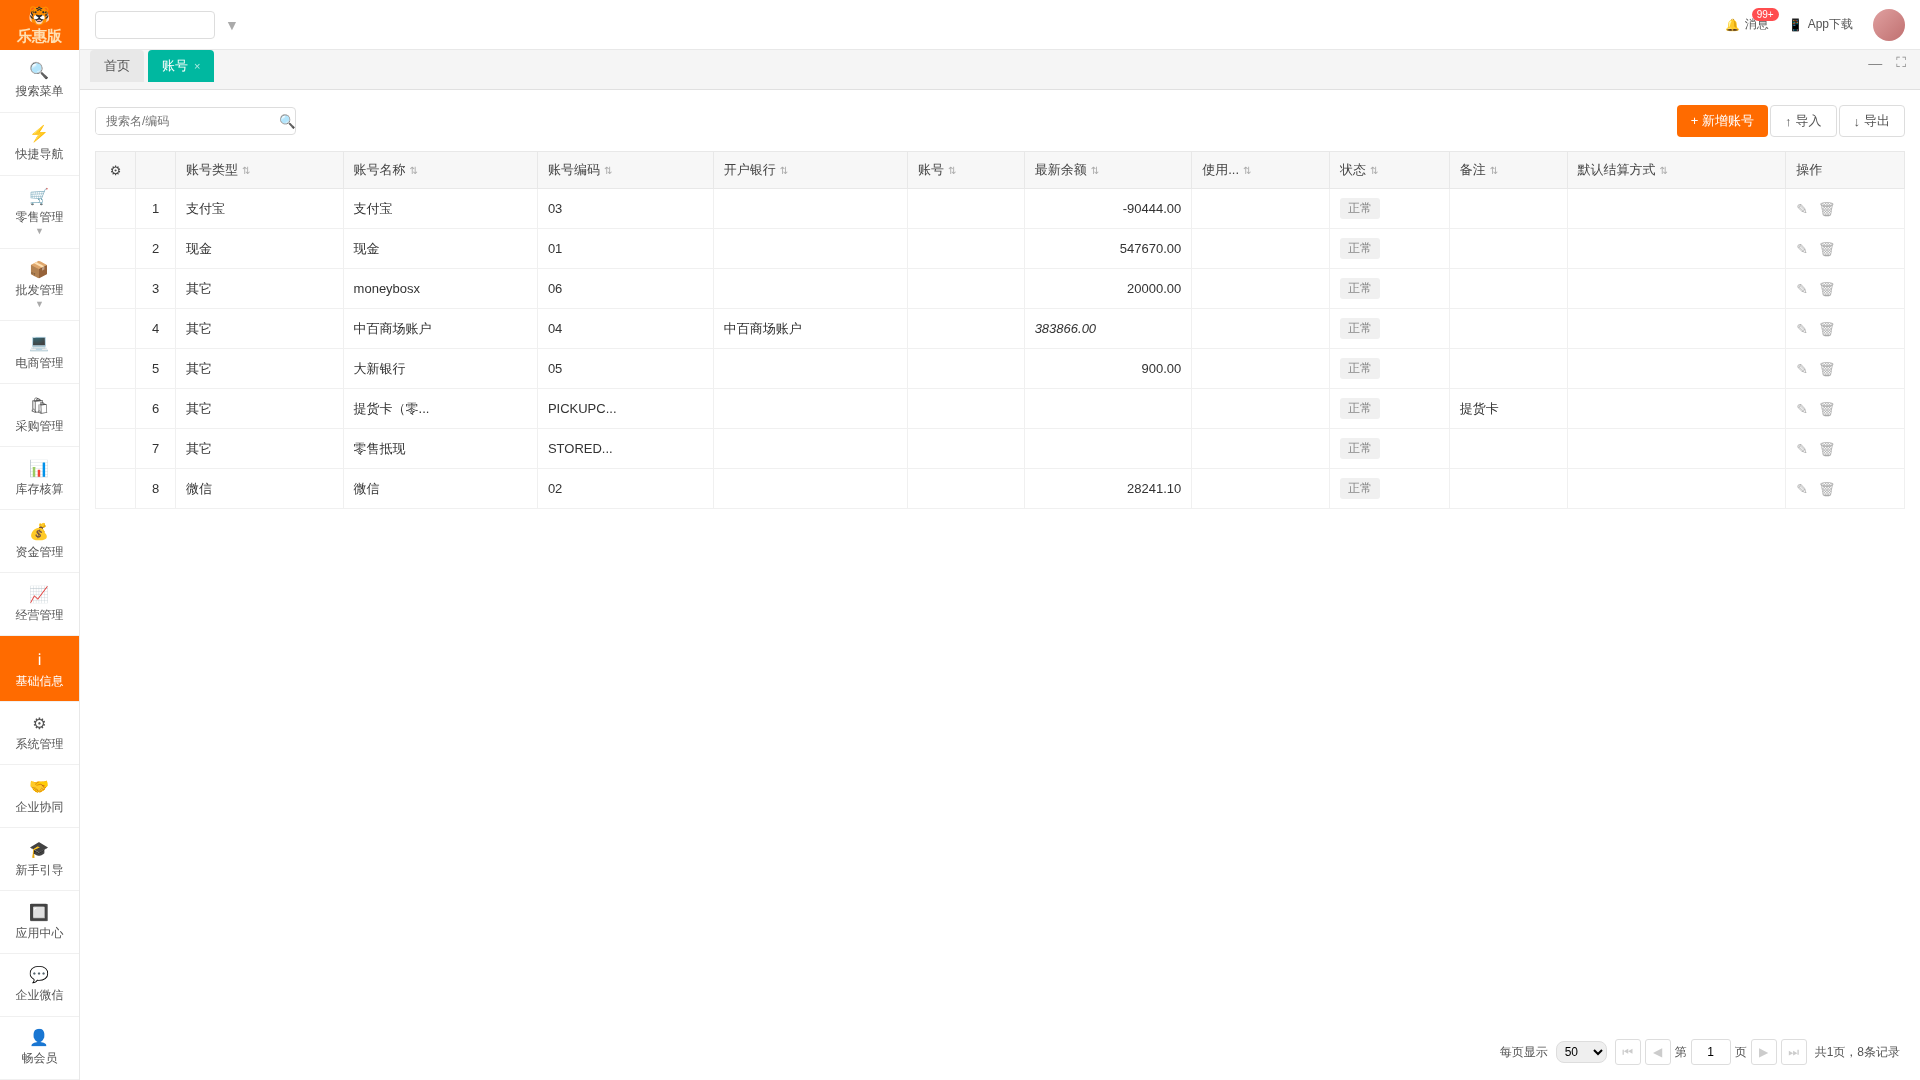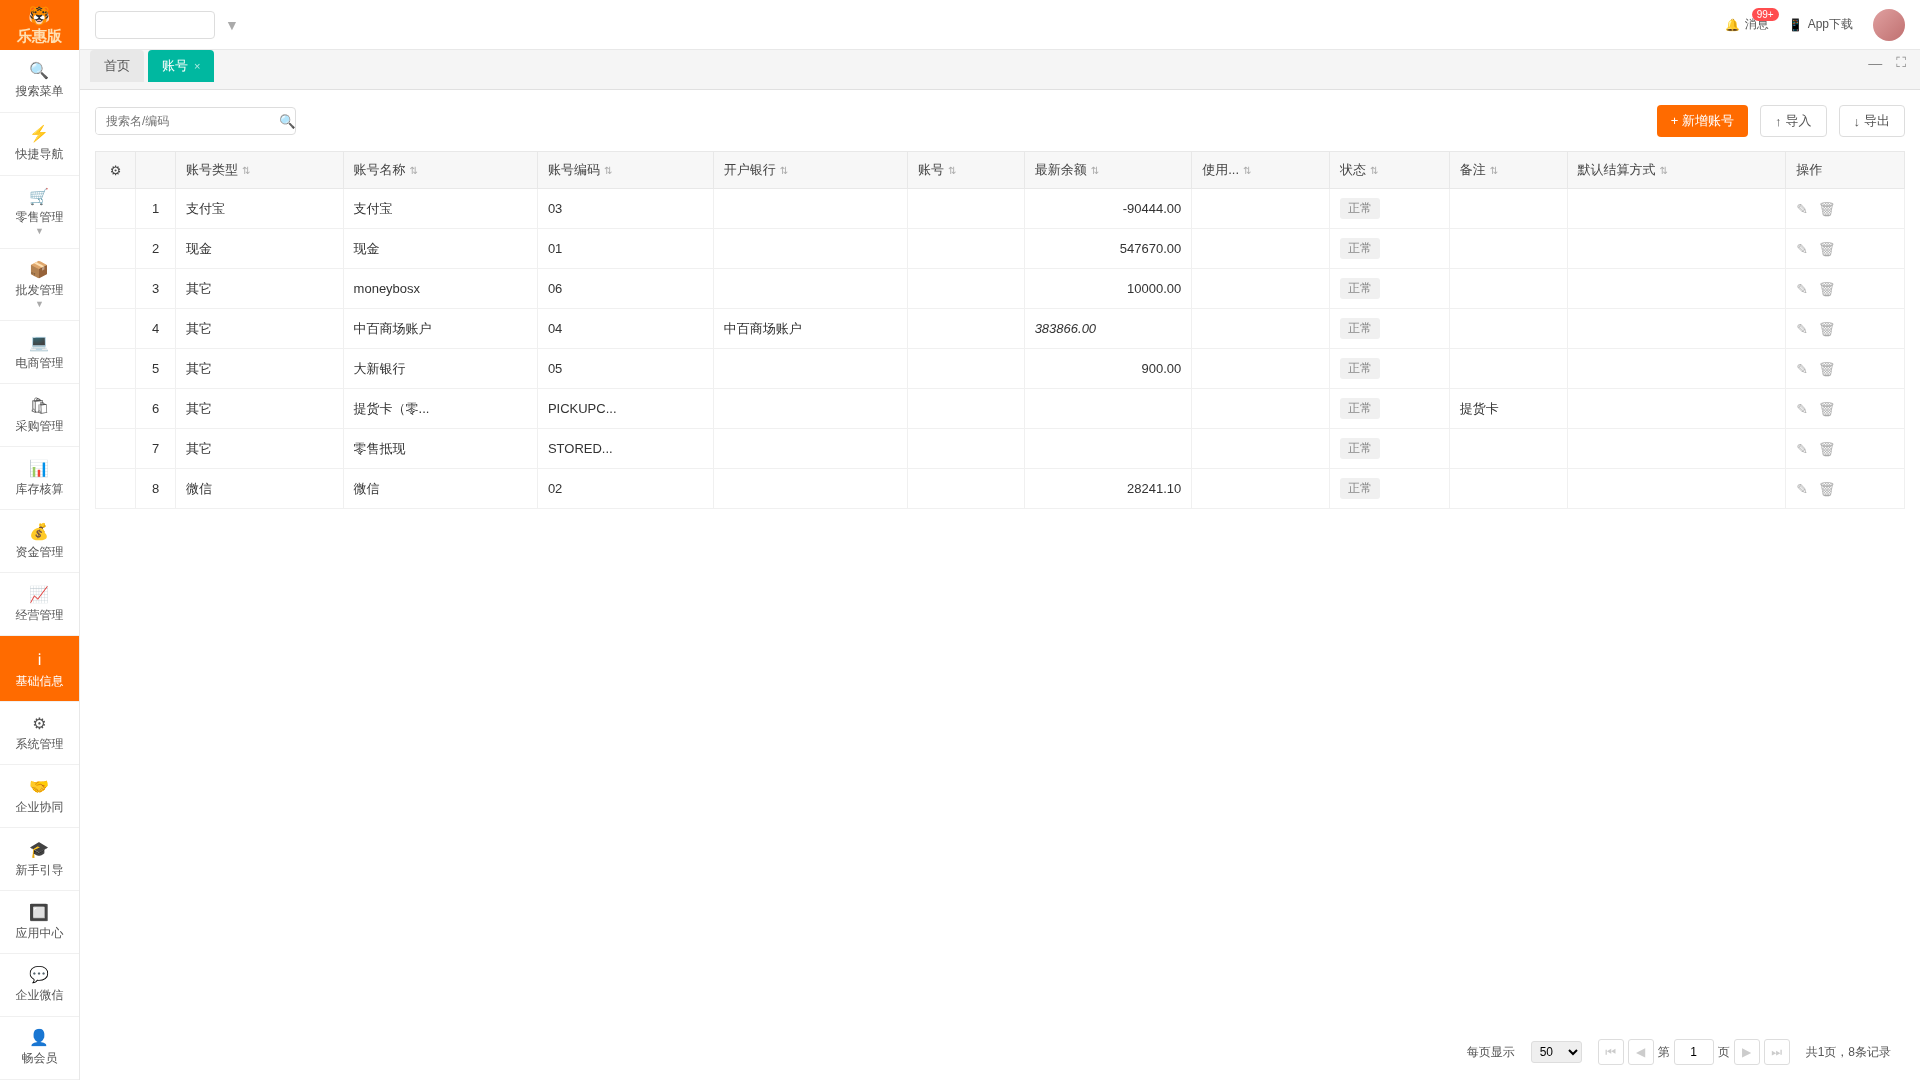--- a/index.html
+++ b/index.html
@@ -177,21 +177,21 @@
     }
     .search-btn {
       background: none;
       border: none;
       padding: 0 8px;
       cursor: pointer;
       color: #aaa;
     }
     .toolbar-right {
       display: flex;
-      gap: 12px;
+      gap: 2px;
     }
     .btn-primary {
       background: #ff6b00;
       color: #fff;
       border: none;
       padding: 7px 14px;
       border-radius: 4px;
       cursor: pointer;
       font-size: 13px;
     }
@@ -252,30 +252,30 @@
     .action-icon {
       cursor: pointer;
       color: #aaa;
       font-size: 14px;
     }
 
     
     .pagination-bar {
       position: absolute;
       bottom: 15px;
-      right: 29px;
-      display: flex;
-      align-items: center;
-      gap: 16px;
+      right: 20px;
+      display: flex;
+      align-items: center;
+      gap: 8px;
       font-size: 12px;
       color: #555;
     }
     .pagination-bar .page-size-select {
       border: 1px solid #ddd;
-      border-radius: 3px;
+      border-radius: 8px;
       padding: 2px 4px;
       font-size: 12px;
     }
     .pagination-bar .page-nav {
       display: flex;
       align-items: center;
       gap: 4px;
     }
     .page-btn {
       width: 26px;
@@ -496,21 +496,21 @@
     </td>
   </tr>
           <tr>
     <td class="col-settings"></td>
     <td class="col-num">3</td>
     <td>其它</td>
     <td>moneybosx</td>
     <td>06</td>
     <td></td>
     <td></td>
-    <td style="text-align:right;">10000.00</td>
+    <td style="text-align:right;">20000.00</td>
     <td></td>
     <td><span class="status-badge">正常</span></td>
     <td></td>
     <td></td>
     <td>
       <div class="action-icons">
         <span class="action-icon">✎</span>
         <span class="action-icon">🗑</span>
       </div>
     </td>

